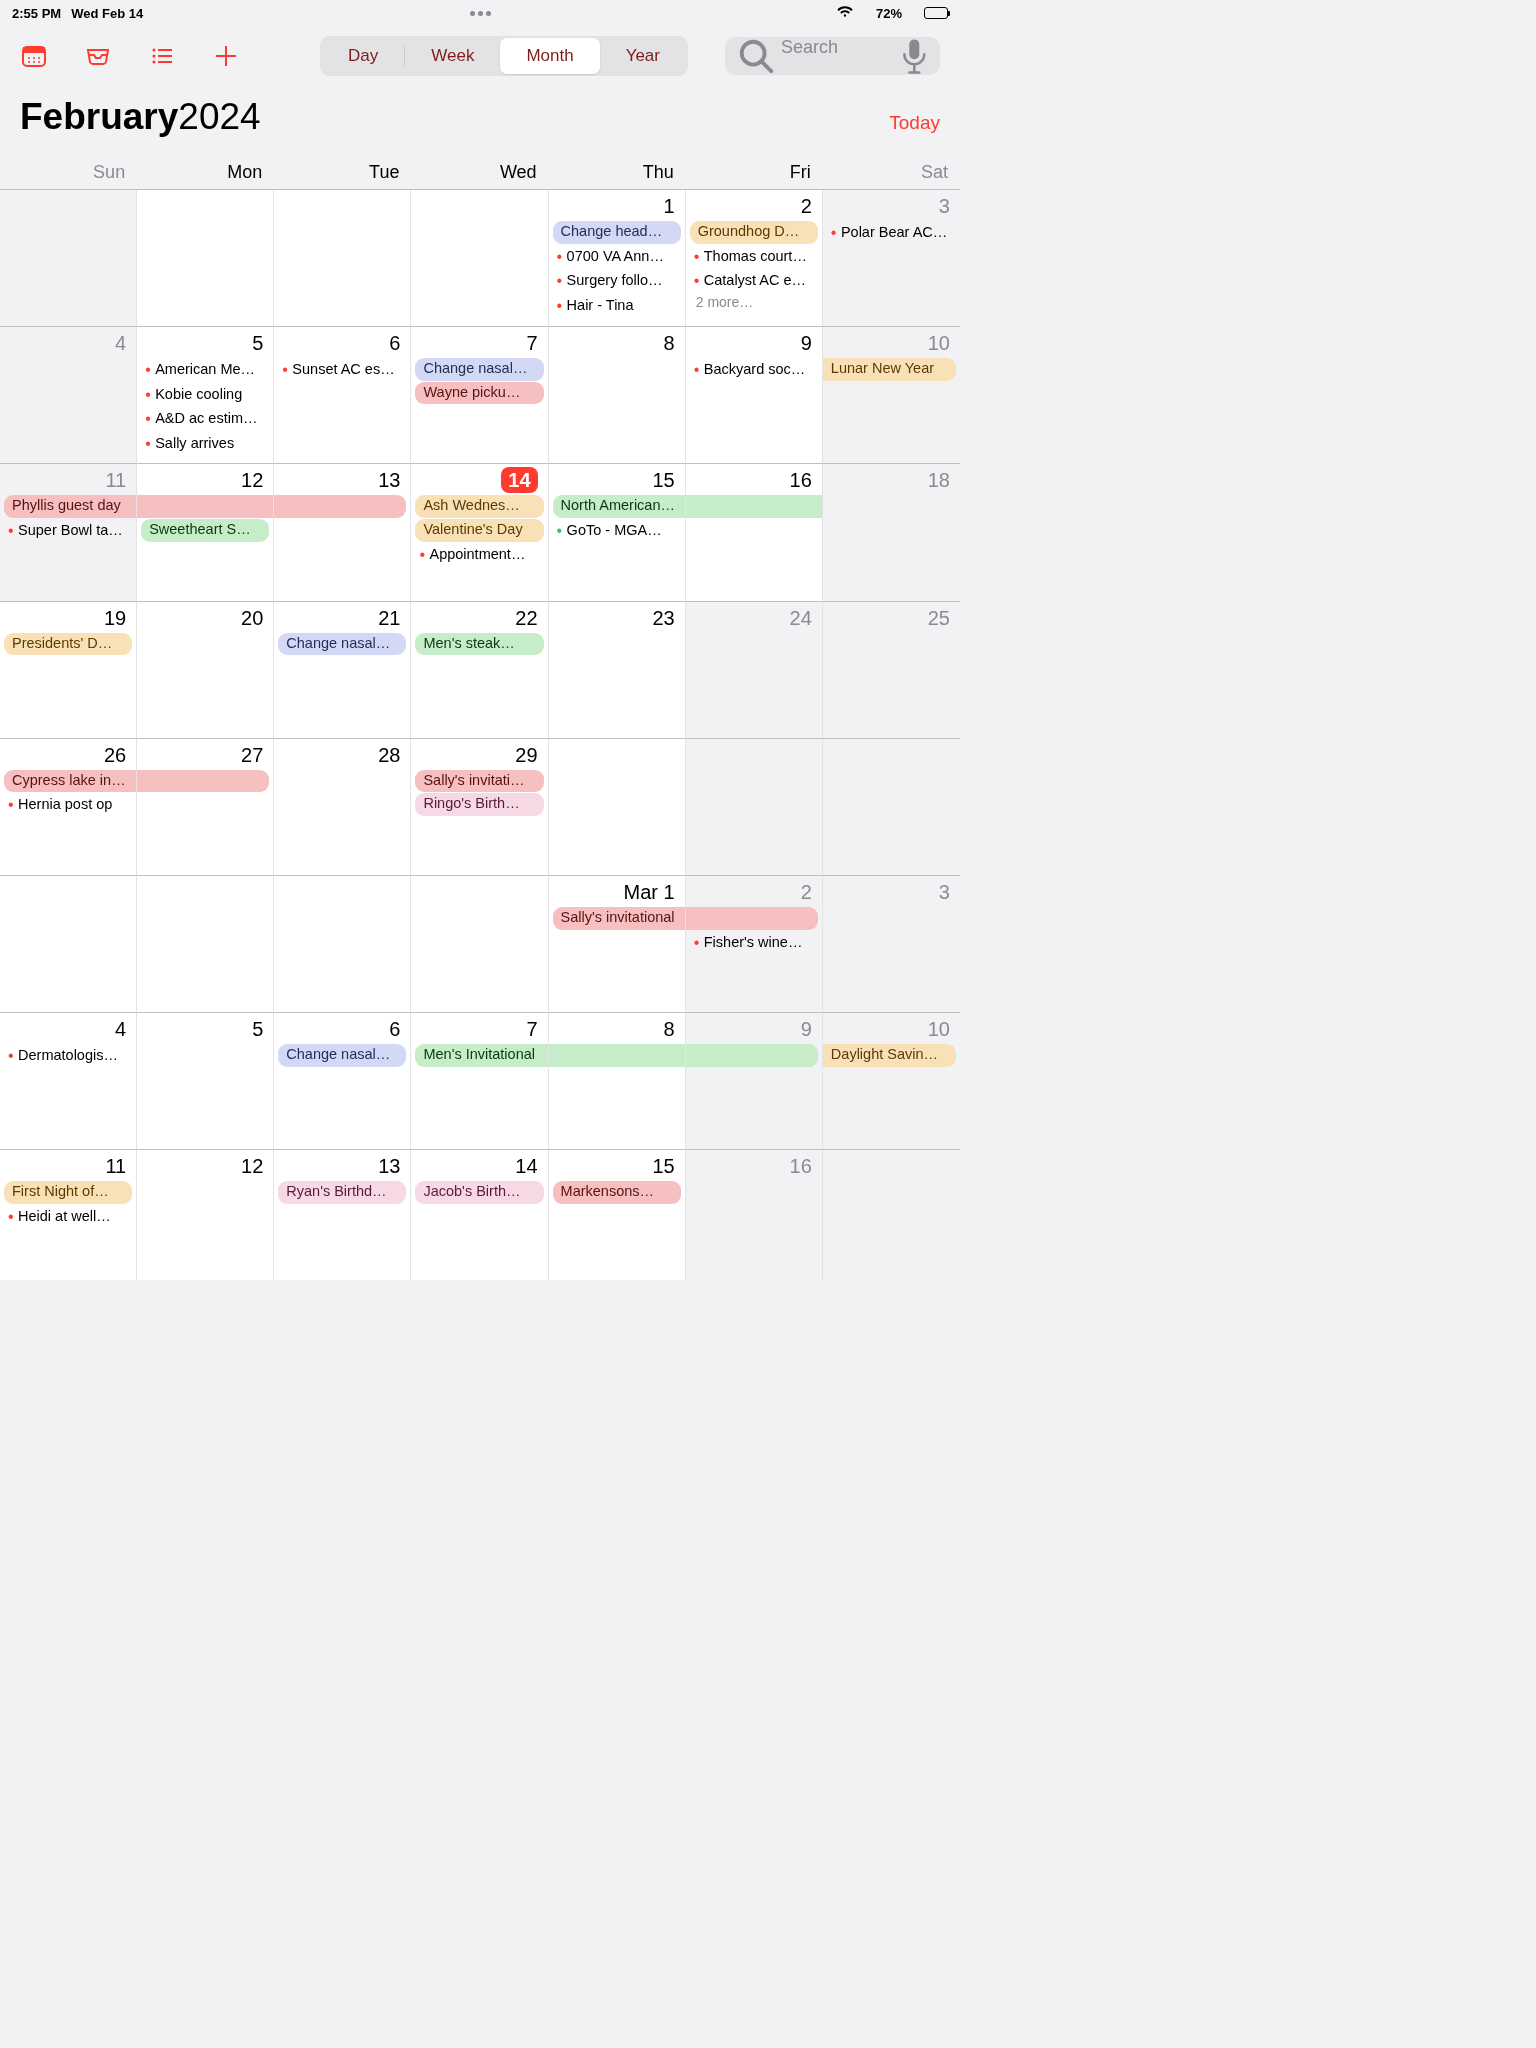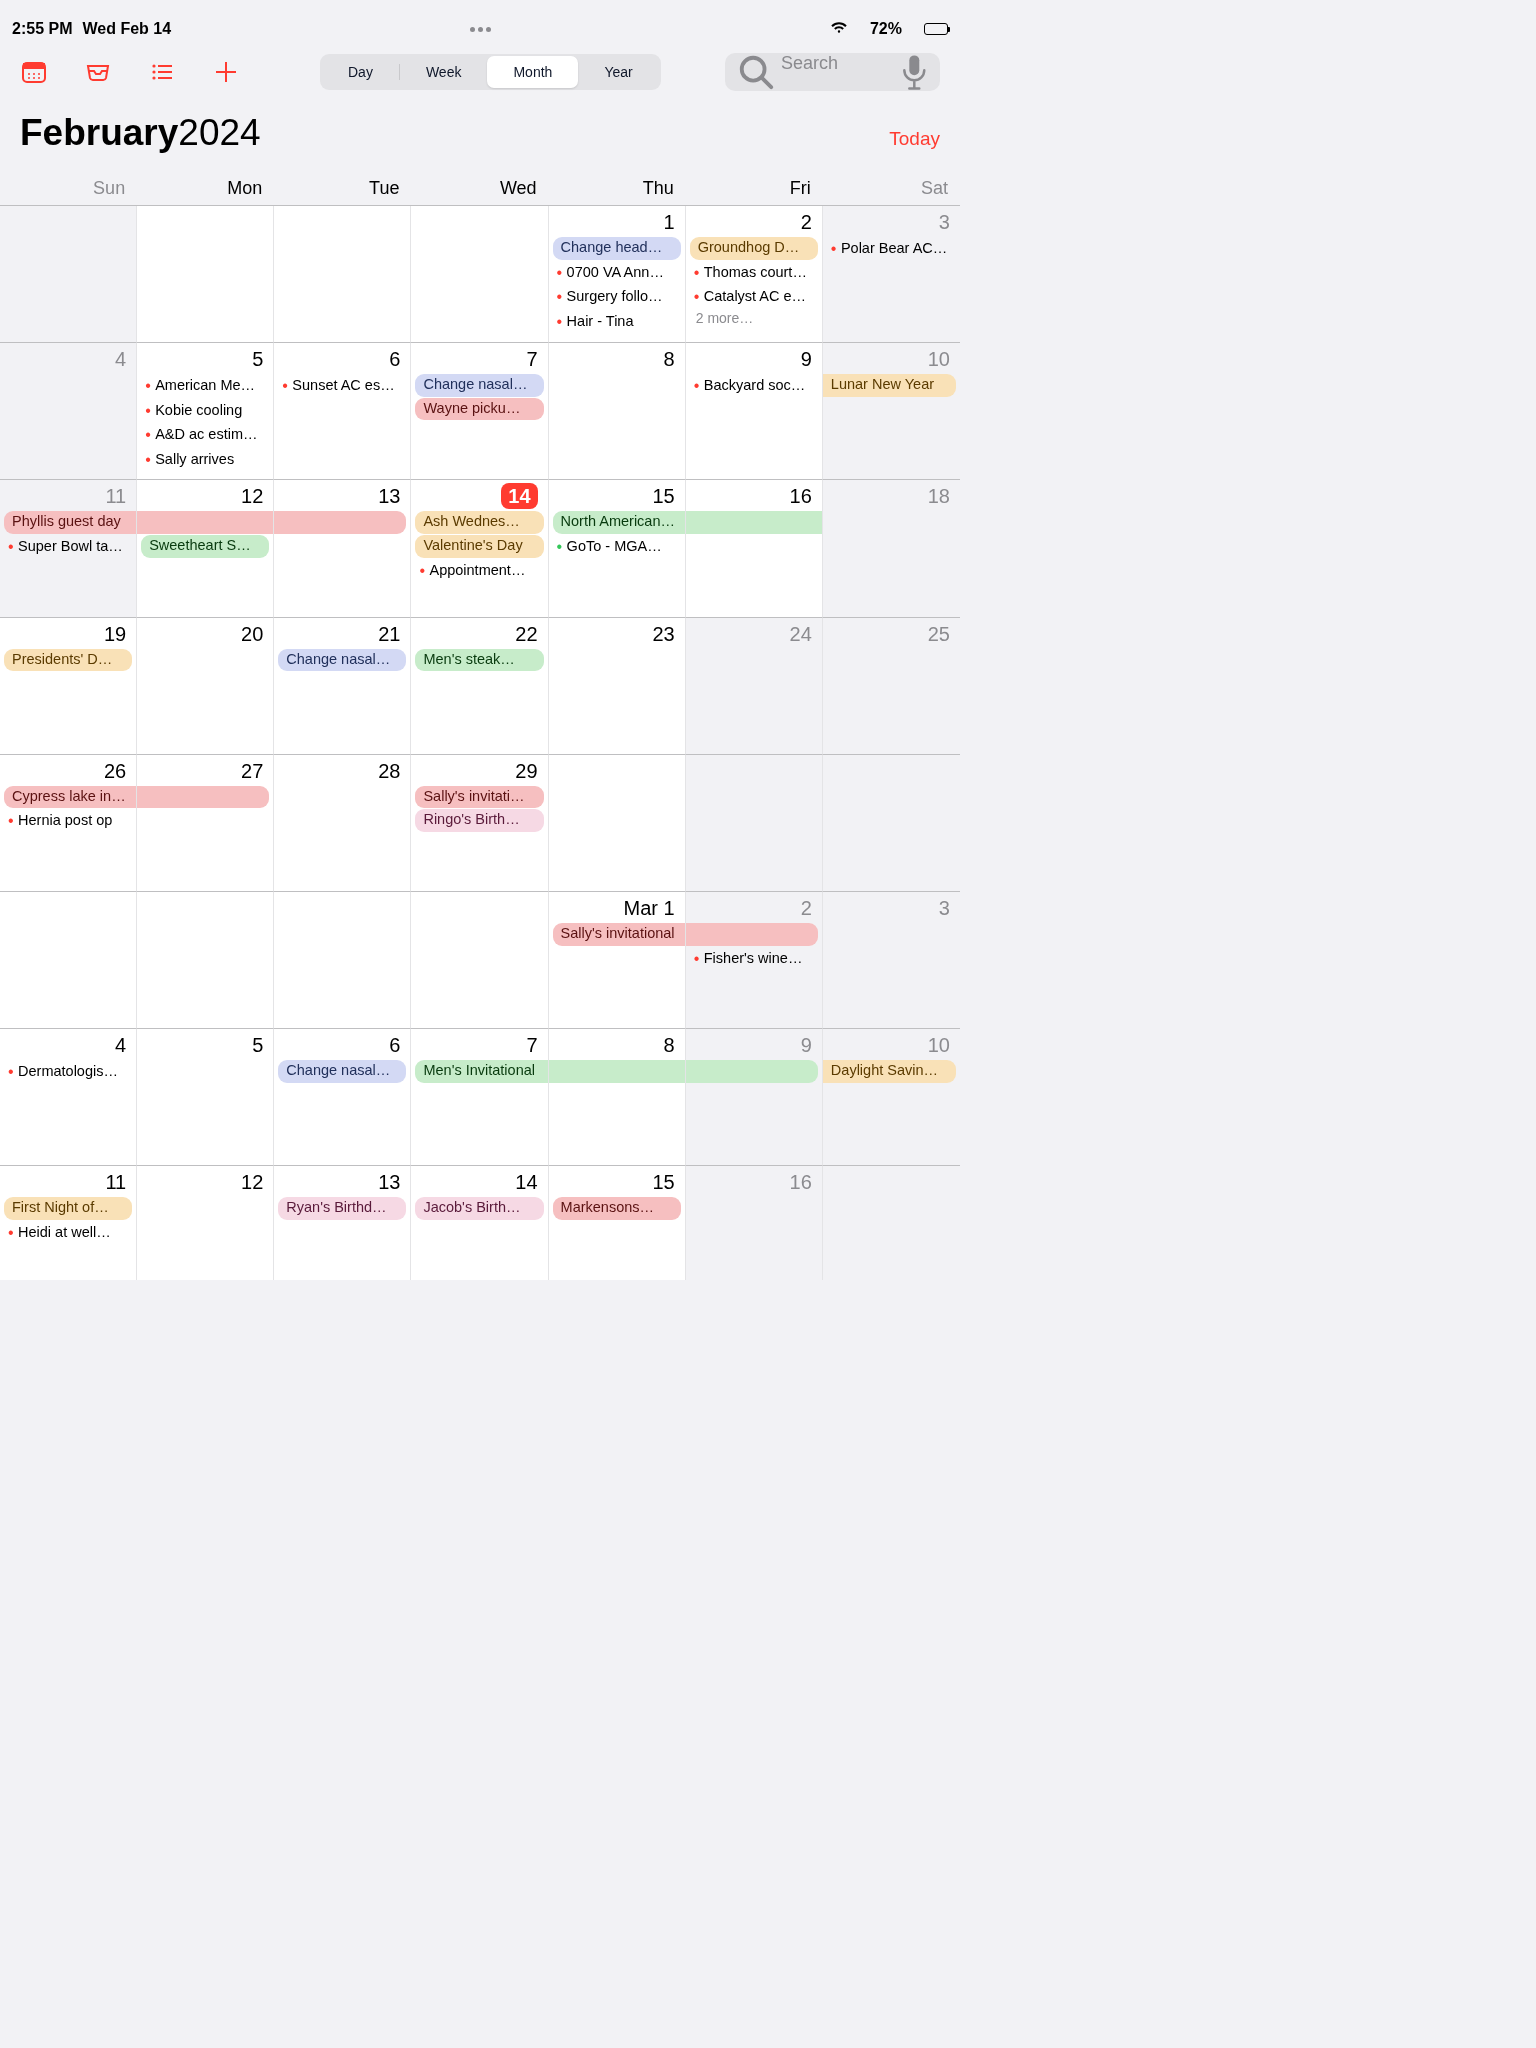--- a/index.html
+++ b/index.html
@@ -1,31 +1,31 @@
 <!DOCTYPE html>
 <html><head>
 <meta charset="utf-8">
 <style>
   * { box-sizing: border-box; margin: 0; padding: 0; }
   html, body { width: 960px; height: 1280px; font-family: -apple-system, Helvetica, Arial, sans-serif; background: #f2f2f5; overflow: hidden; }
   
-  .status-bar { height: 26px; display: flex; align-items: center; padding: 0 12px; font-size: 16px; font-weight: 600; color: #000; margin-top: 16px; }
+  .status-bar { height: 26px; display: flex; align-items: center; padding: 0 12px; font-size: 13px; font-weight: 600; color: #000; }
   .status-bar .left { flex: 1; display: flex; gap: 10px; }
   .status-bar .center { flex: 1; display: flex; justify-content: center; gap: 3px; }
   .dot { width: 5px; height: 5px; border-radius: 50%; background: #8b8b8f; }
   .status-bar .right { flex: 1; display: flex; justify-content: flex-end; align-items: center; gap: 22px; }
   .battery { width: 24px; height: 12px; border: 1.2px solid #000; border-radius: 3px; position: relative; }
   .battery::after { content:""; position:absolute; right:-3px; top:3px; width:2px; height:5px; background:#000; border-radius:0 1px 1px 0;}
   .battery .fill { background:#000; height:100%; width:72%; border-radius:1.5px 0 0 1.5px;}
   
   .toolbar { height: 60px; display: flex; align-items: center; padding: 0 20px; gap: 20px; }
   .tool-icons { display: flex; gap: 36px; align-items: center; }
   .tool-icon { width: 28px; height: 28px; color: #ff3b30; cursor: pointer; display:flex; align-items:center; justify-content:center; }
   .seg { display: flex; background: #e3e3e6; border-radius: 9px; padding: 2px; margin-left: 60px; }
-  .seg-btn { padding: 8px 26px; font-size: 14px; color:#0f172a; border-radius: 7px; cursor: pointer; }
+  .seg-btn { padding: 8px 26px; font-size: 17px; color:#7f1d1d; border-radius: 7px; cursor: pointer; }
   .seg-btn.active { background: #fff; font-weight:500; box-shadow: 0 1px 2px rgba(0,0,0,0.12);}
   .seg-sep { width:1px; background:#c9c9cc; margin:8px 0;}
   .search { margin-left: auto; background: #e3e3e6; border-radius: 10px; height: 38px; width: 215px; display:flex; padding: 0 12px; gap:6px;}
   .search-ph { color:#8a8a8e; font-size: 18px; flex:1;}
   
   .month-header { display:flex; align-items:baseline; padding: 10px 20px 20px; }
   .month-header .m { font-size: 37px; font-weight: 800;}
   .month-header .y { font-size: 37px; font-weight: 300; }
   .month-header .today { margin-left:auto; color:#ff3b30; font-size: 19px; cursor:pointer;}
   

